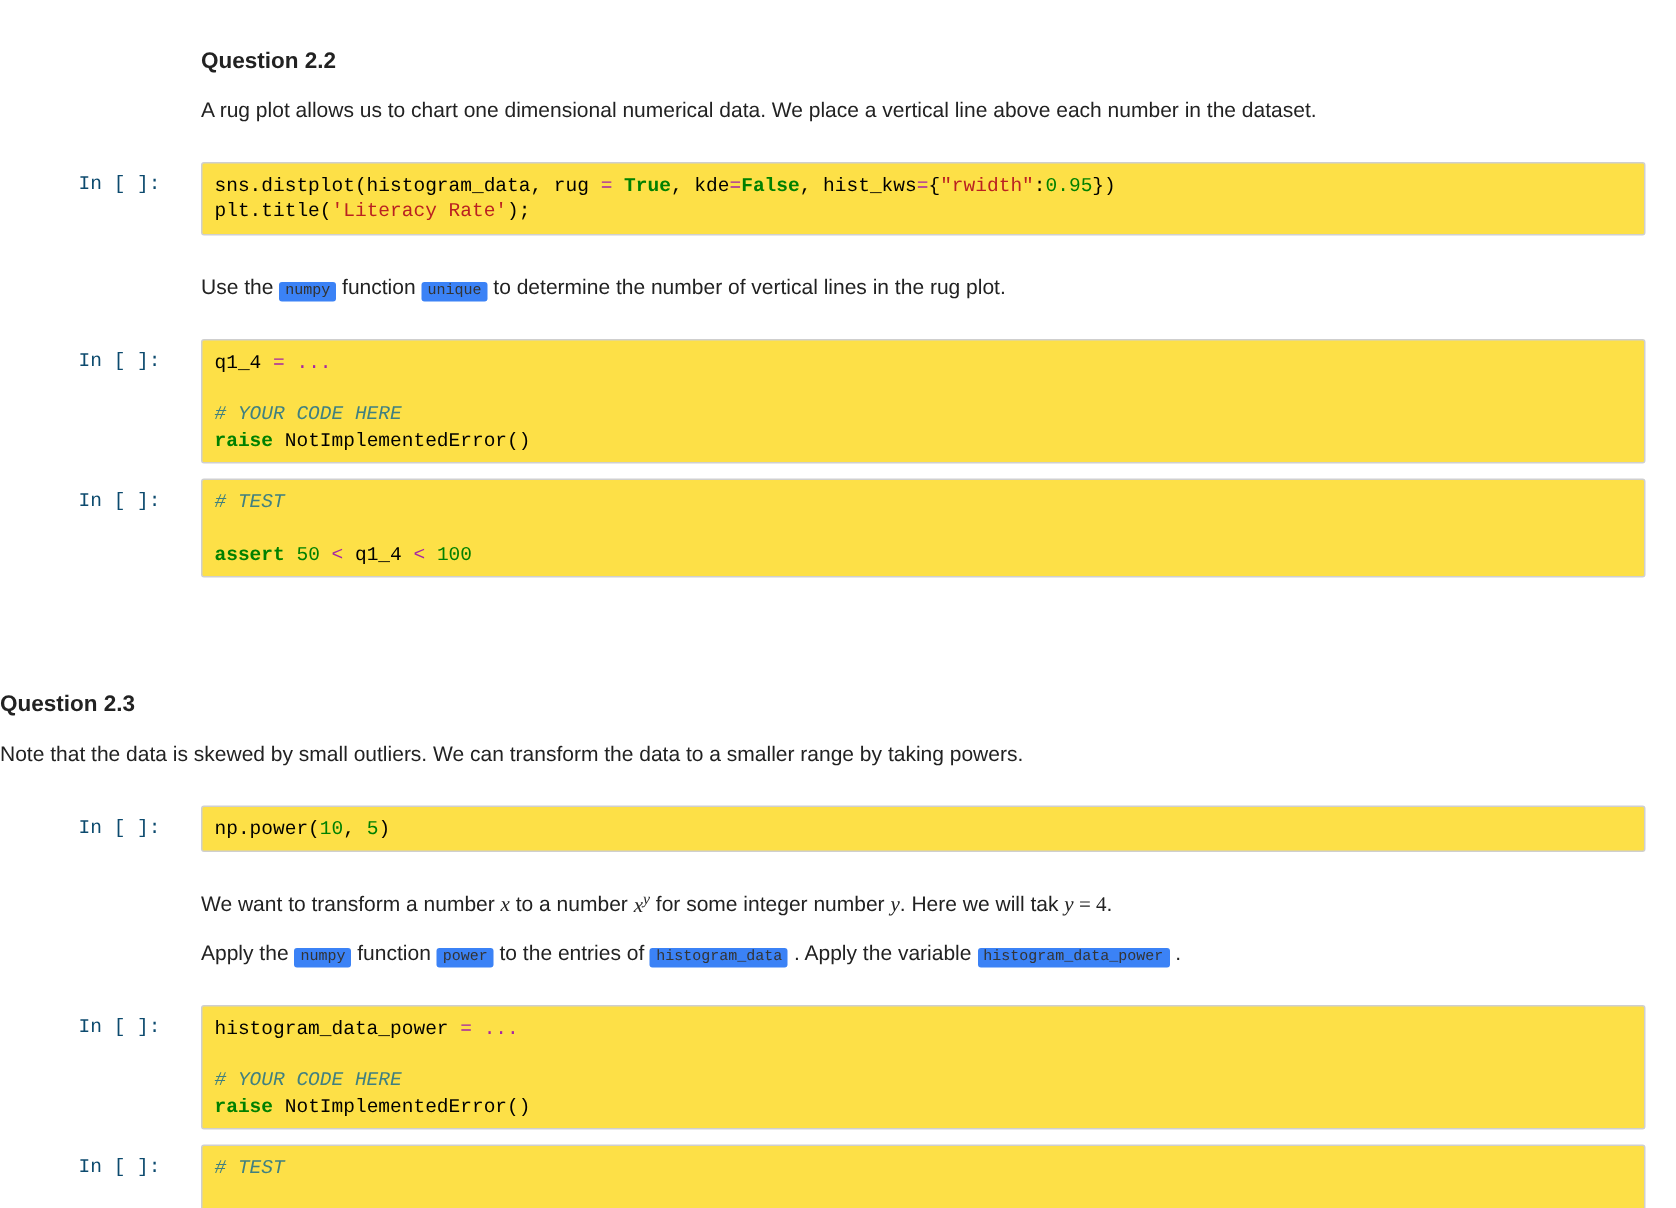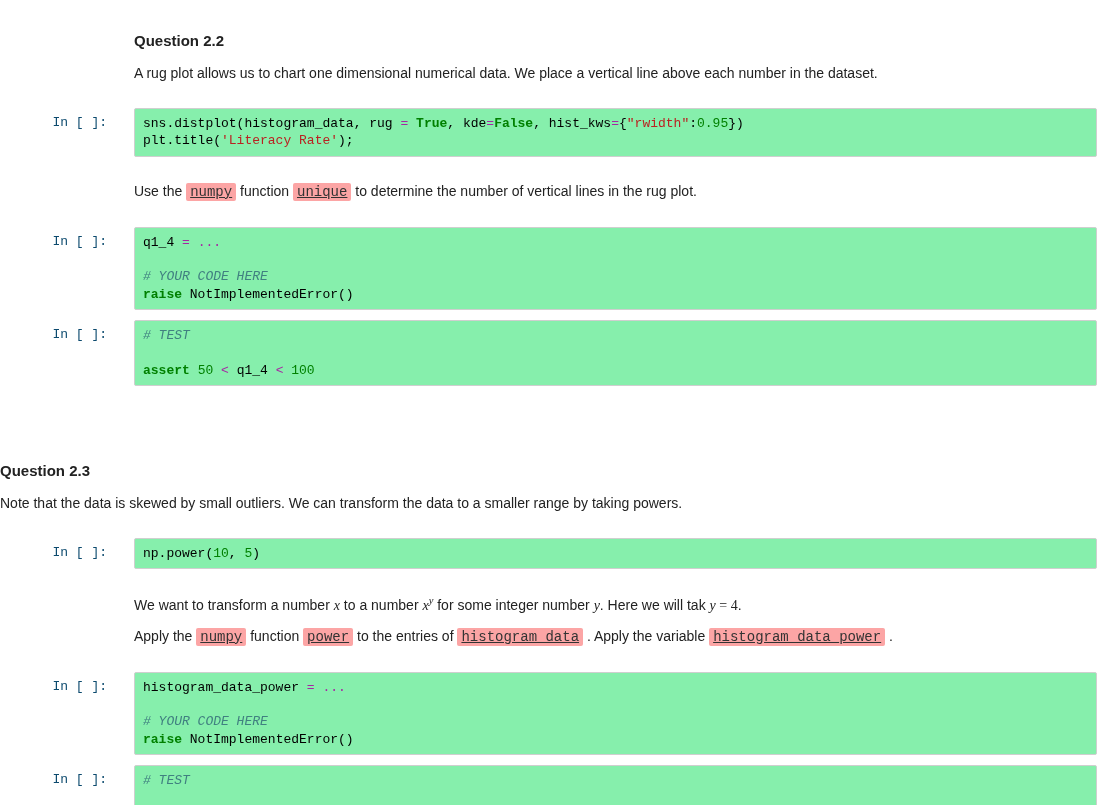--- a/index.html
+++ b/index.html
@@ -40,39 +40,38 @@
     font-size: 15px;
     font-weight: 700;
     margin: 12px 0 10px 0;
     color: #222;
   }
   .text-cell p {
     margin: 10px 0;
     color: #222;
   }
   .code-input {
-    background: #86efac;
+    background: #fde047;
     border: 1px solid #cfcfcf;
     border-radius: 2px;
     padding: 6px 8px;
     font-family: "SFMono-Regular", Consolas, "Liberation Mono", Menlo, monospace;
     font-size: 13px;
     line-height: 1.35;
     white-space: pre;
     overflow-x: auto;
   }
   .code-input .line { display: block; min-height: 1.3em; }
   code.inline {
-    background: #fca5a5;
+    background: #3b82f6;
     border-radius: 2px;
     padding: 1px 4px;
     font-family: "SFMono-Regular", Consolas, "Liberation Mono", Menlo, monospace;
-    font-size: 14px;
+    font-size: 10px;
     color: #333;
-    text-decoration: underline;
   }
   .math { font-family: Georgia, "Times New Roman", serif; font-style: italic; }
   .math sup { font-style: italic; font-size: 0.75em; }
   
   .tok-kw  { color: #008000; font-weight: 700; }                       
   .tok-num { color: #008000; }                    
   .tok-str { color: #BA2121; }                    
   .tok-op  { color: #A626A4; }                    
   .tok-cm  { color: #408080; font-style: italic; }
   .tok-err { color: #000; }                       

